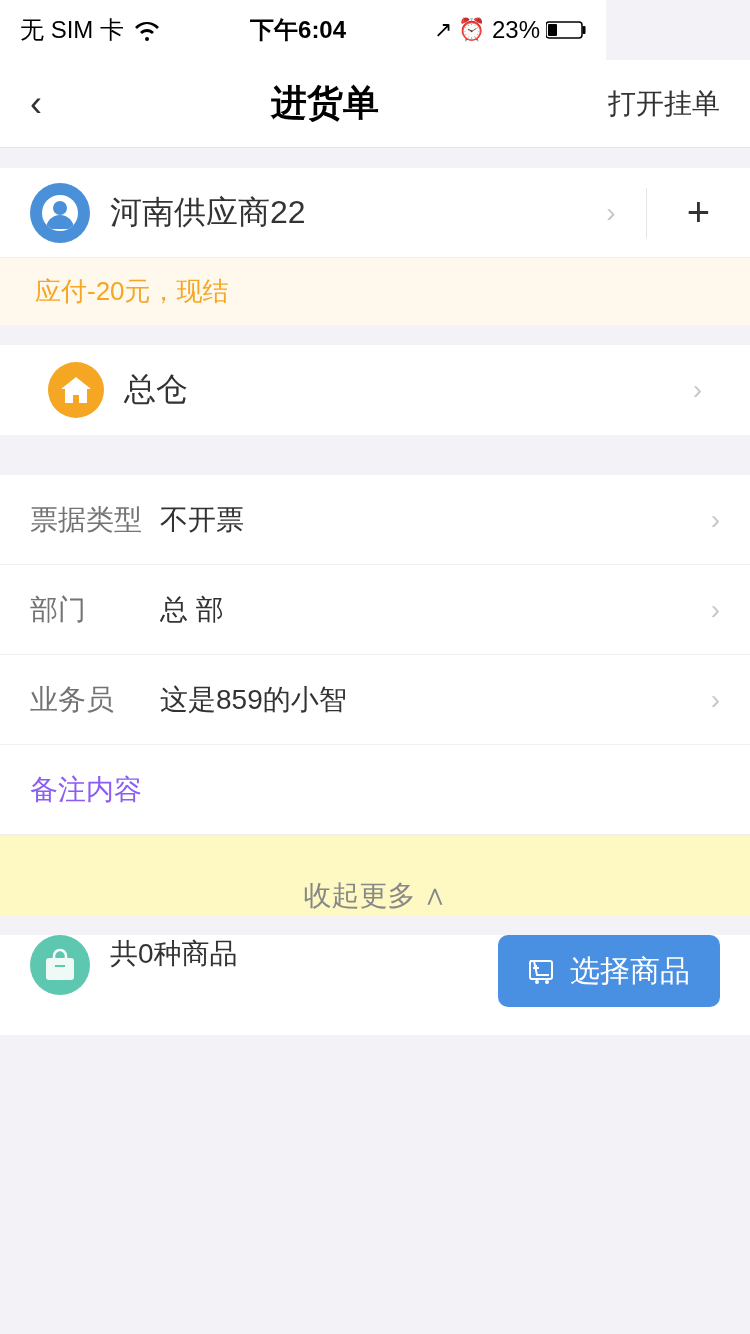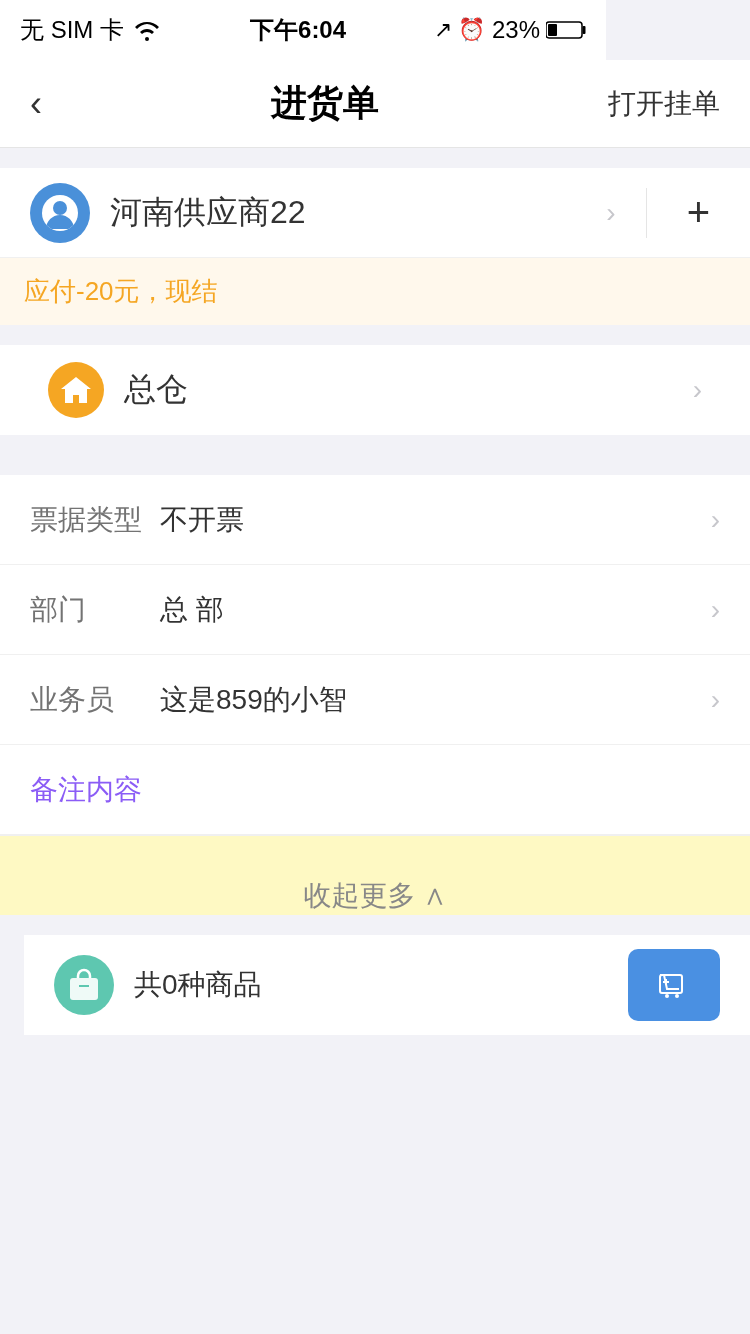--- a/index.html
+++ b/index.html
@@ -116,21 +116,21 @@
     .add-btn {
       font-size: 40px;
       color: #333;
       cursor: pointer;
       padding: 0 10px;
     }
 
     
     .notice-bar {
       background: #fff8ec;
-      padding: 16px 24px;
+      padding: 16px 35px;
       font-size: 26px;
       color: #f5a623;
     }
 
     
     .warehouse-row {
       display: flex;
       align-items: center;
       padding: 0 48px;
       height: 90px;
@@ -198,24 +198,23 @@
     .collapse-text {
       font-size: 28px;
       color: #888;
     }
 
     
     .bottom-bar {
       background: #fff;
       height: 100px;
       display: flex;
-      align-items: center;
+      align-items: flex-start;
       padding: 0 30px;
       margin-top: 20px;
-      margin-left: 24px;
     }
     .product-icon {
       width: 60px;
       height: 60px;
       border-radius: 50%;
       background: #5ec7b0;
       display: flex;
       align-items: center;
       justify-content: center;
       margin-right: 20px;
@@ -359,16 +358,17 @@
   </div>
   <span class="product-count">共0种商品</span>
   <button class="select-btn">
     <svg width="32" height="28" viewBox="0 0 32 28" fill="none">
       <rect x="2" y="4" width="22" height="18" rx="2" stroke="#fff" stroke-width="2" fill="none"></rect>
       <path d="M8 8v6M11 11H5" stroke="#fff" stroke-width="2"></path>
       <circle cx="9" cy="25" r="2" fill="#fff"></circle>
       <circle cx="19" cy="25" r="2" fill="#fff"></circle>
       <path d="M2 4h4l3 14h12" stroke="#fff" stroke-width="2" fill="none"></path>
     </svg>
+    <span>选择商品</span>
   </button>
 </div>
 
 <div style="height: 300px; background: #f2f2f7;"></div>
 
 </body></html>

